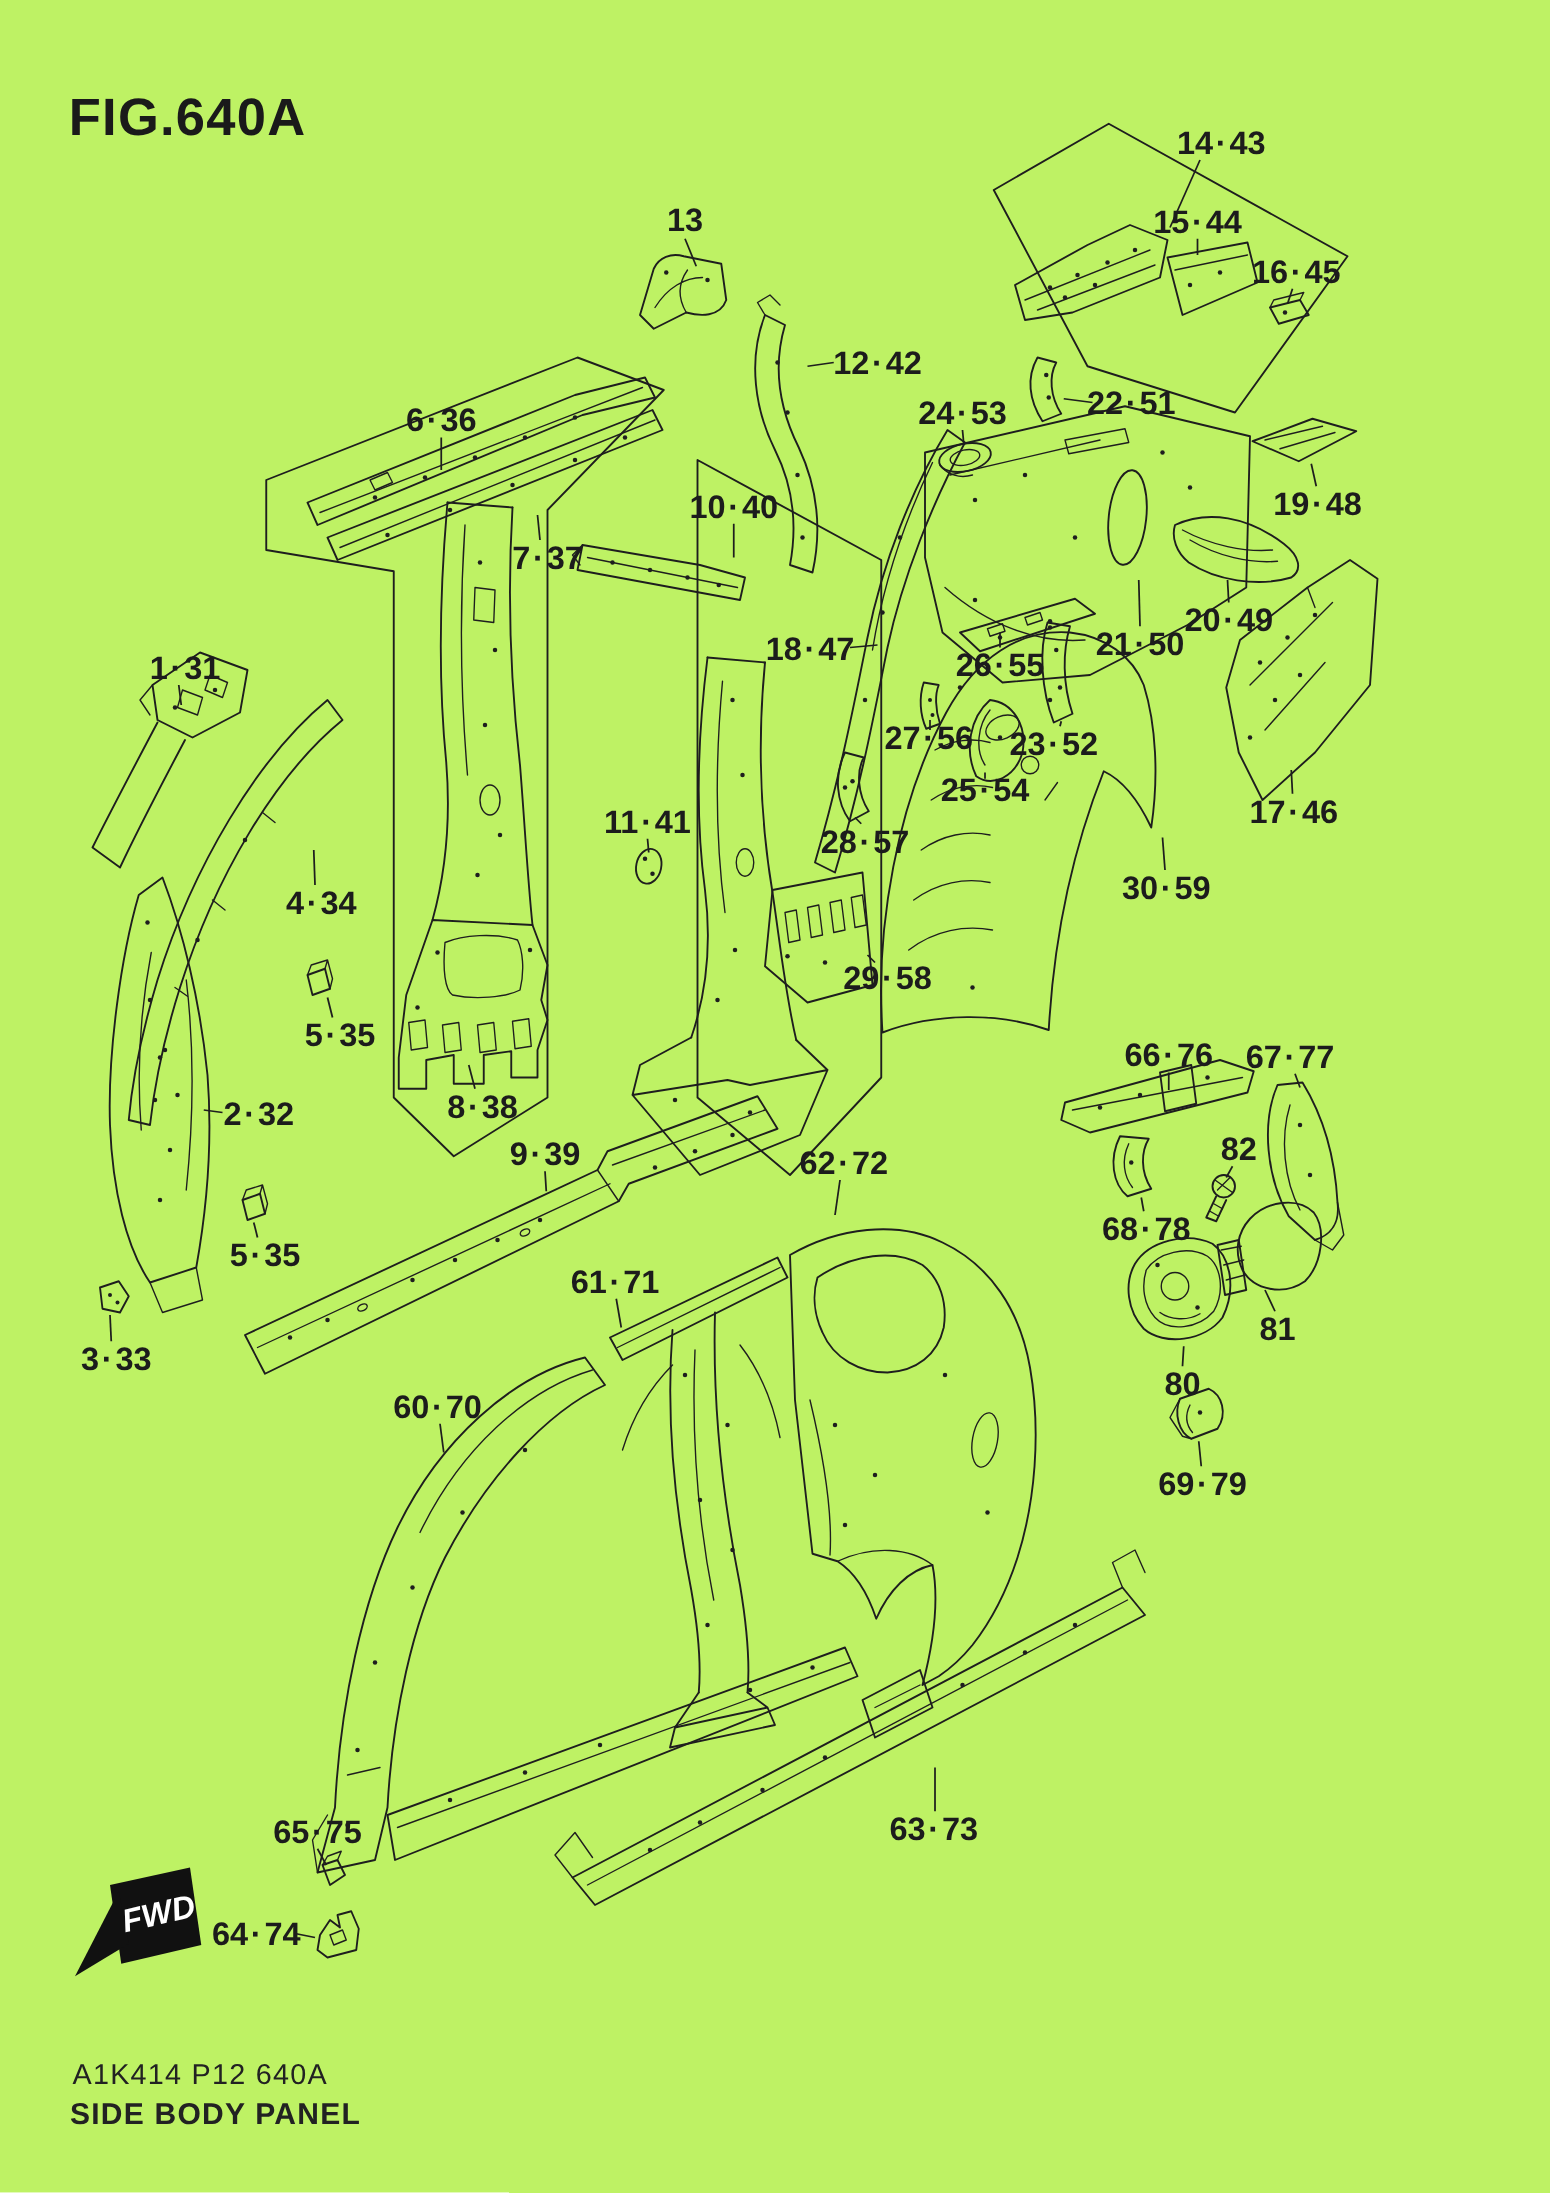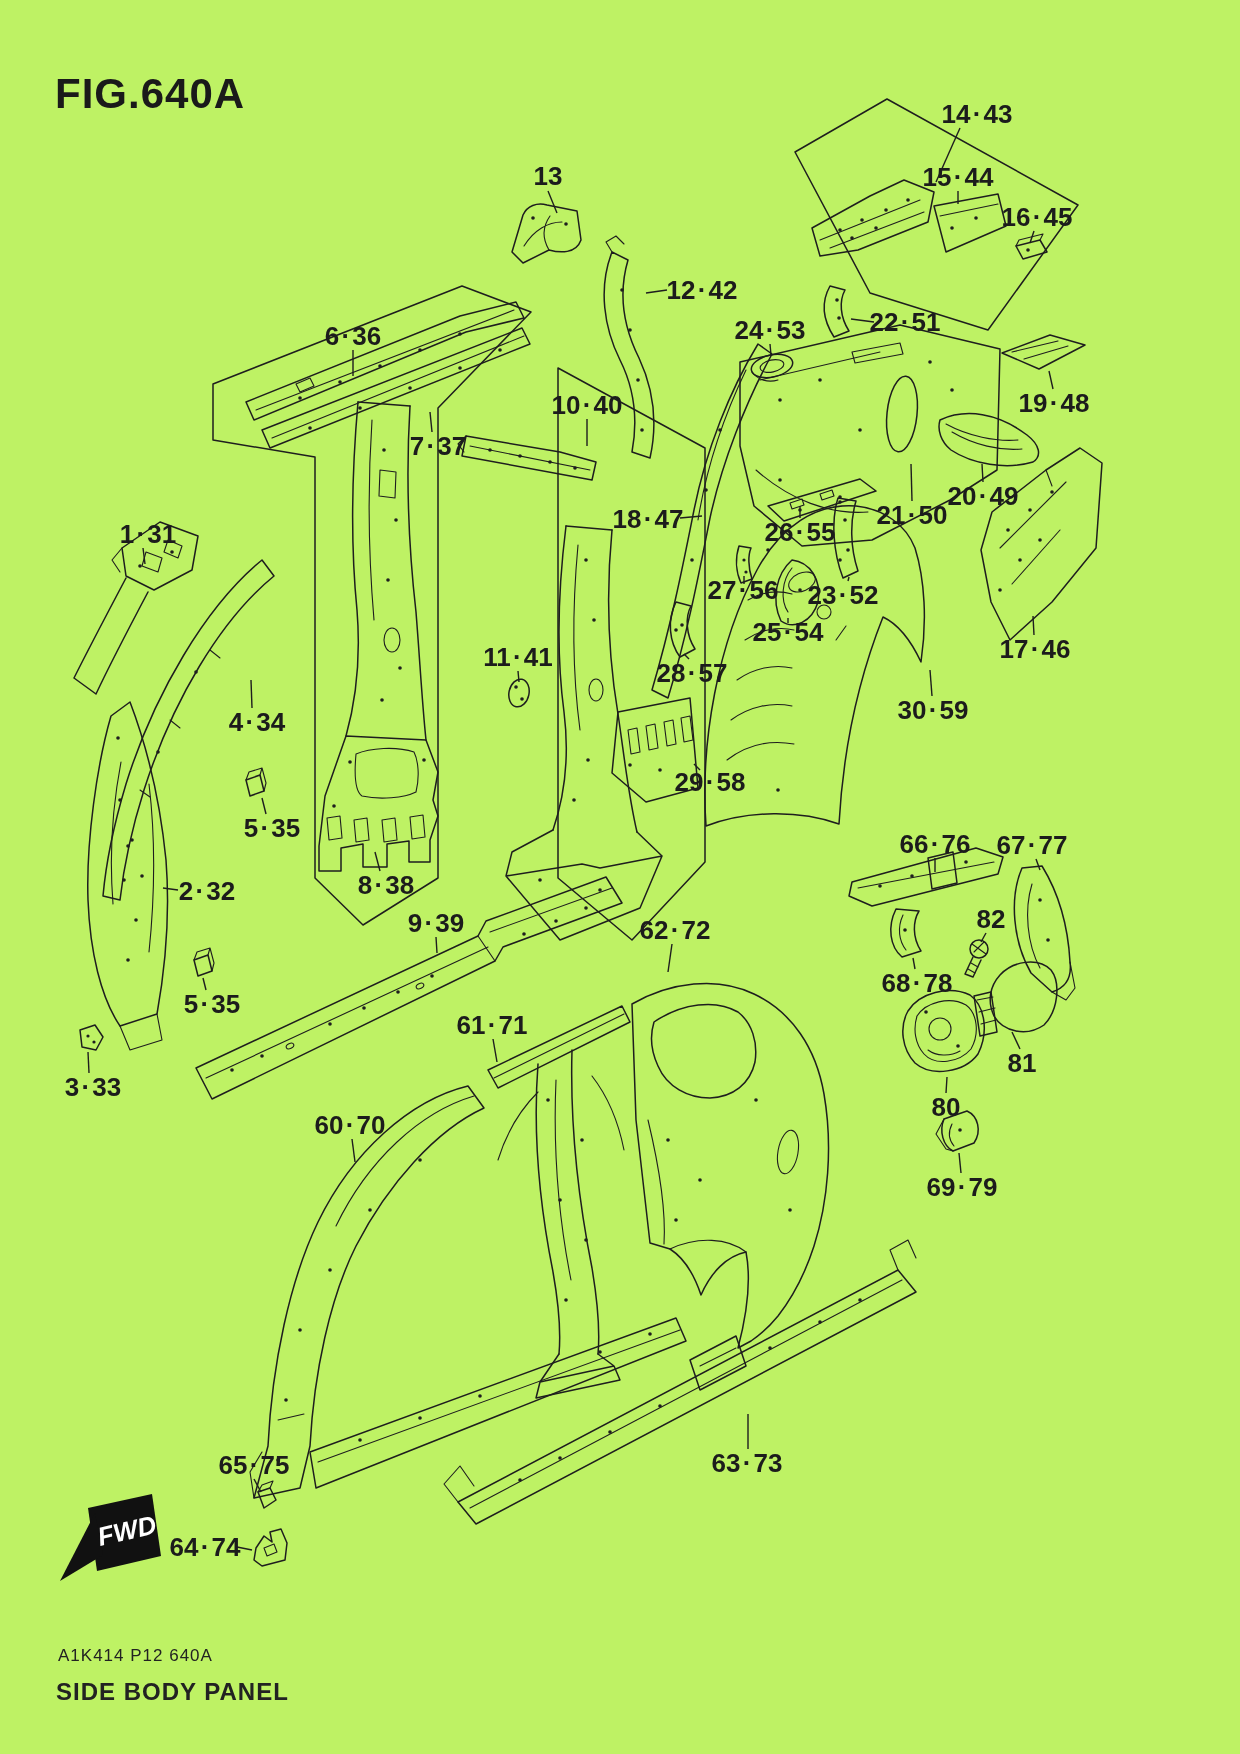--- a/index.html
+++ b/index.html
@@ -1,20 +1,20 @@
 <!DOCTYPE html>
 <html><head>
 <meta charset="utf-8">
 <style>
   html,body{margin:0;padding:0;background:#ffffff}
   .page{position:relative;width:1240px;height:1754px;background:#bef264;
         font-family:"Liberation Sans",sans-serif;overflow:hidden}
   .fig-title{position:absolute;left:55px;top:70px;font-size:42px;font-weight:600;
              color:#1a1a1a;letter-spacing:1px}
-  .footer-code{position:absolute;left:58px;top:1646px;font-size:17px;font-weight:500;color:#222;letter-spacing:1px}
+  .footer-code{position:absolute;left:58px;top:1646px;font-size:23px;font-weight:500;color:#222;letter-spacing:1px}
   .footer-name{position:absolute;left:56px;top:1678px;font-size:24px;font-weight:700;color:#222;letter-spacing:1px}
   svg.diagram{position:absolute;left:0;top:0}
   .ln{fill:none;stroke:#1e1e1e;stroke-width:1.5;stroke-linejoin:round;stroke-linecap:round}
   .ln2{fill:none;stroke:#1e1e1e;stroke-width:1.1;stroke-linejoin:round;stroke-linecap:round}
   .d{fill:#1e1e1e;stroke:none}
   .blk{fill:#111;stroke:none}
   .part-label{font-family:"Liberation Sans",sans-serif;font-size:26px;font-weight:600;
               fill:#1c1c1c;text-anchor:middle;word-spacing:-5px}
   .leader{stroke:#1e1e1e;stroke-width:1.4;fill:none}
   .fwd-text{font-family:"Liberation Sans",sans-serif;font-size:26px;font-weight:700;

